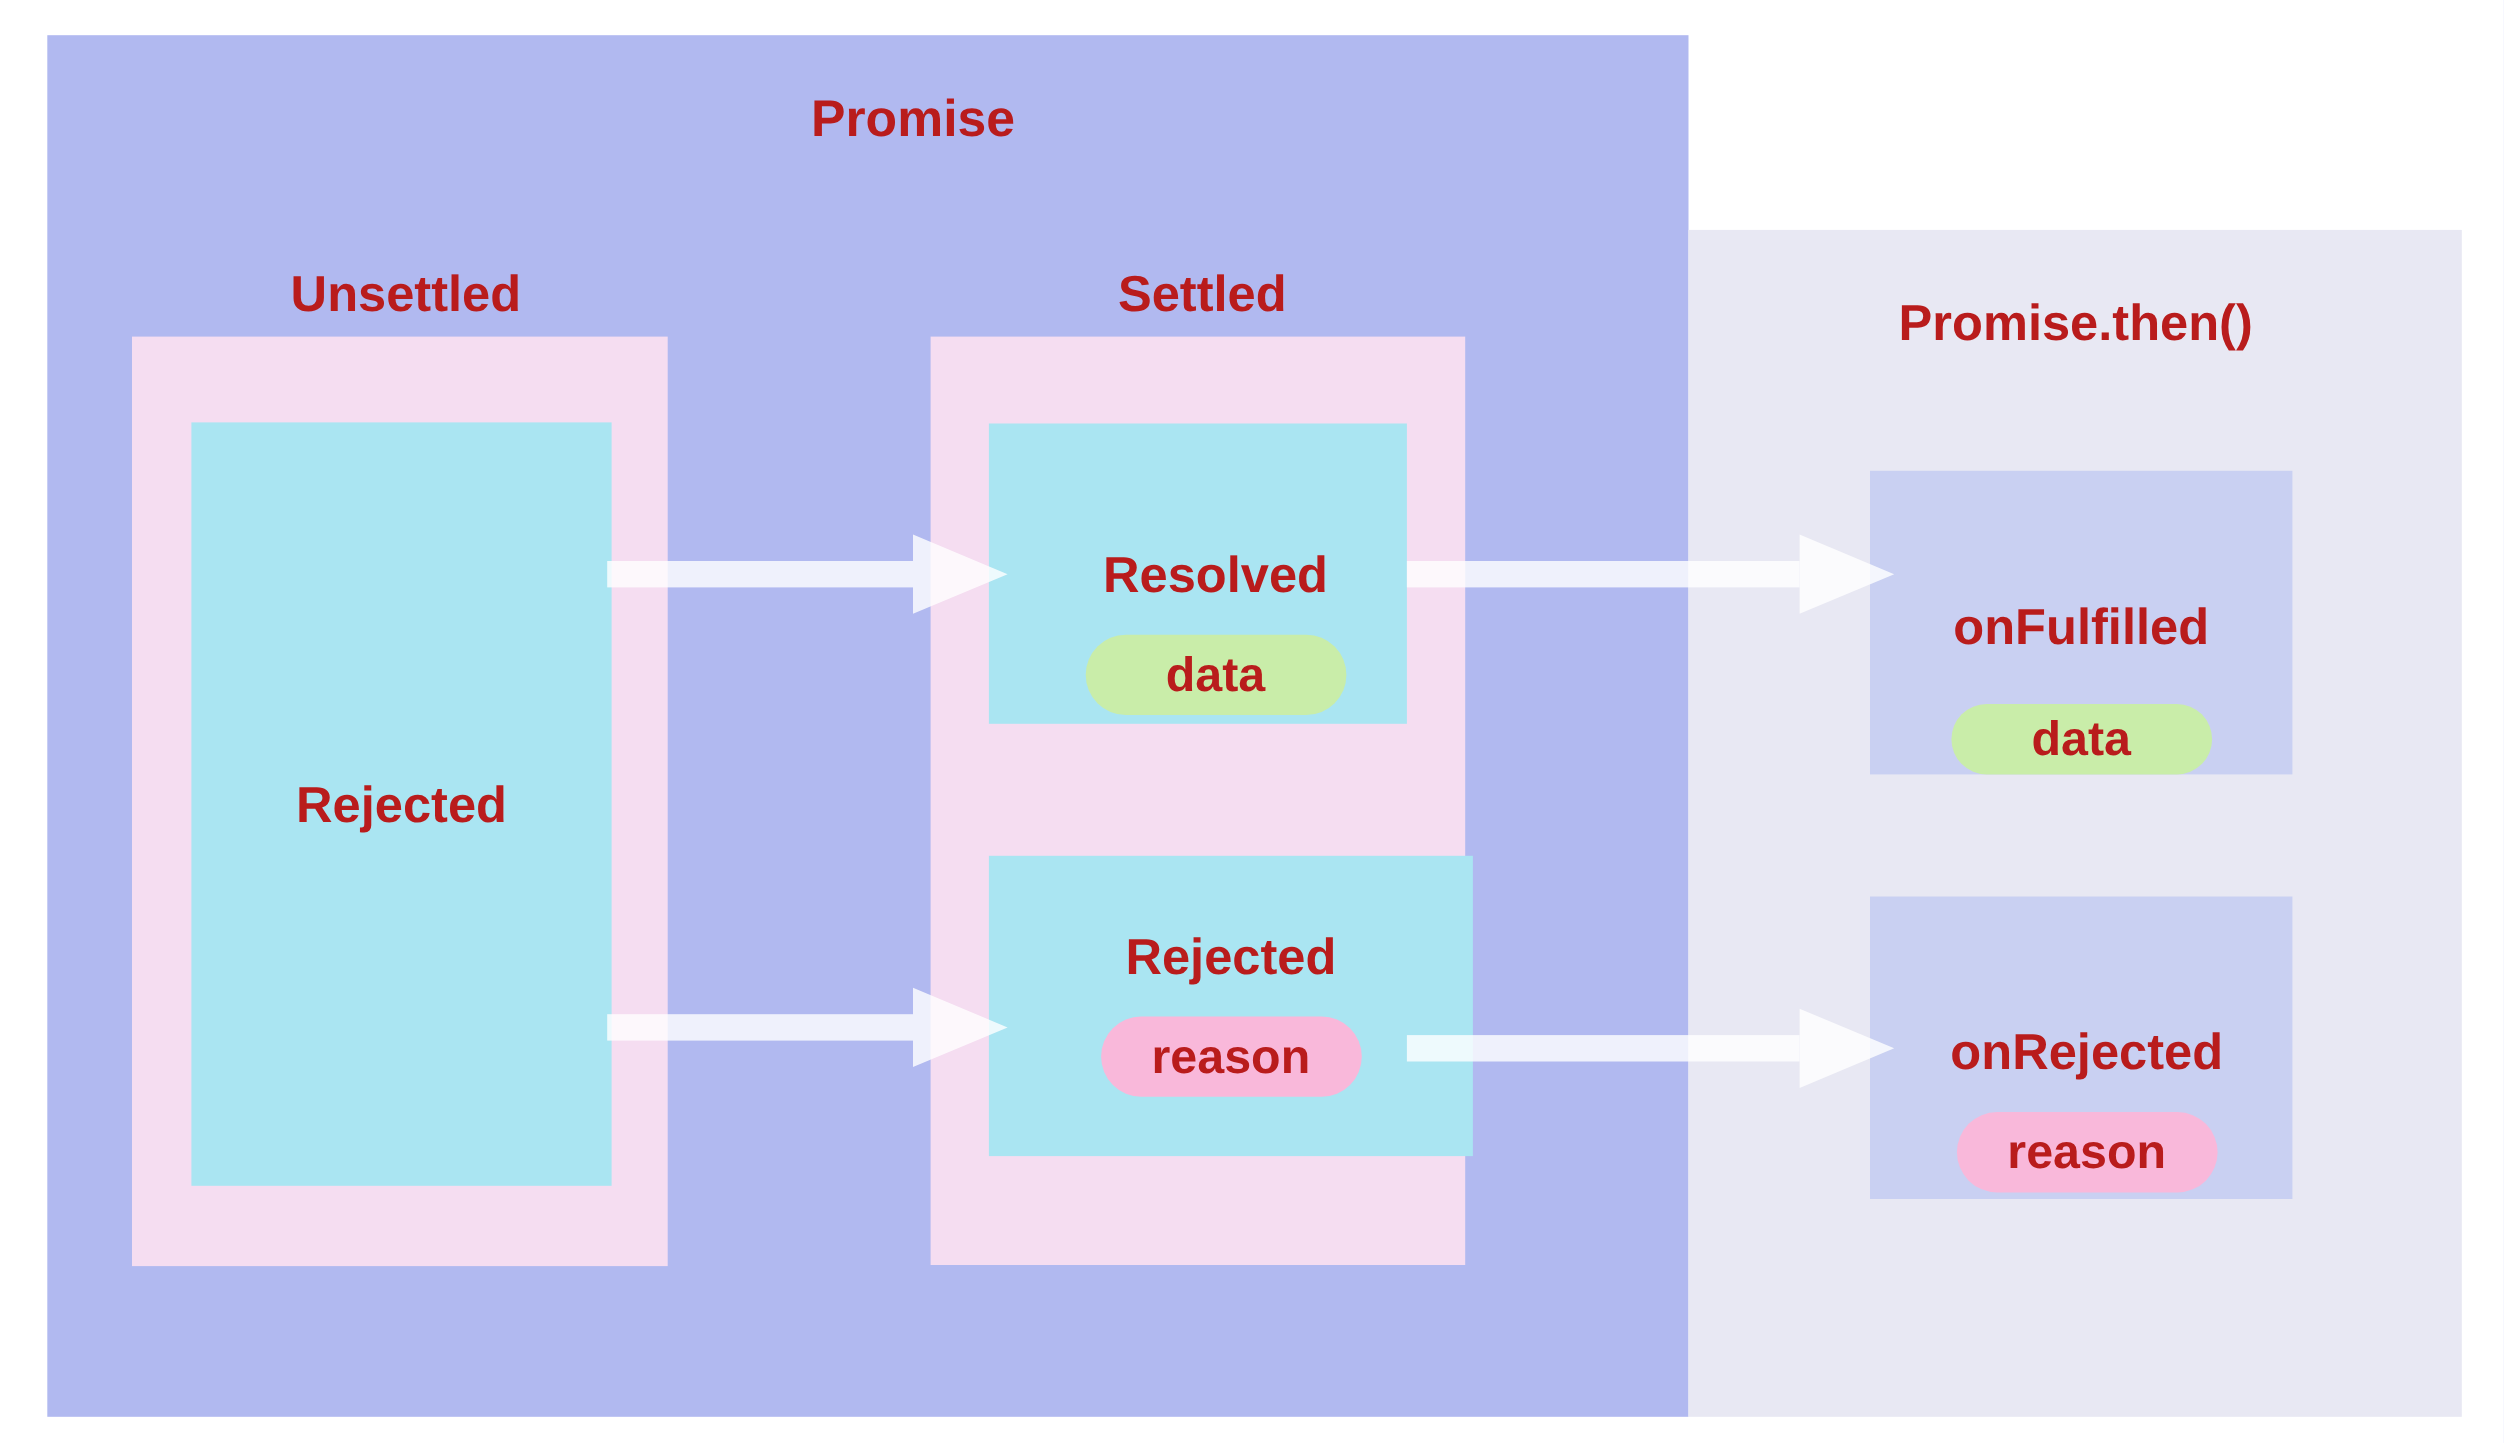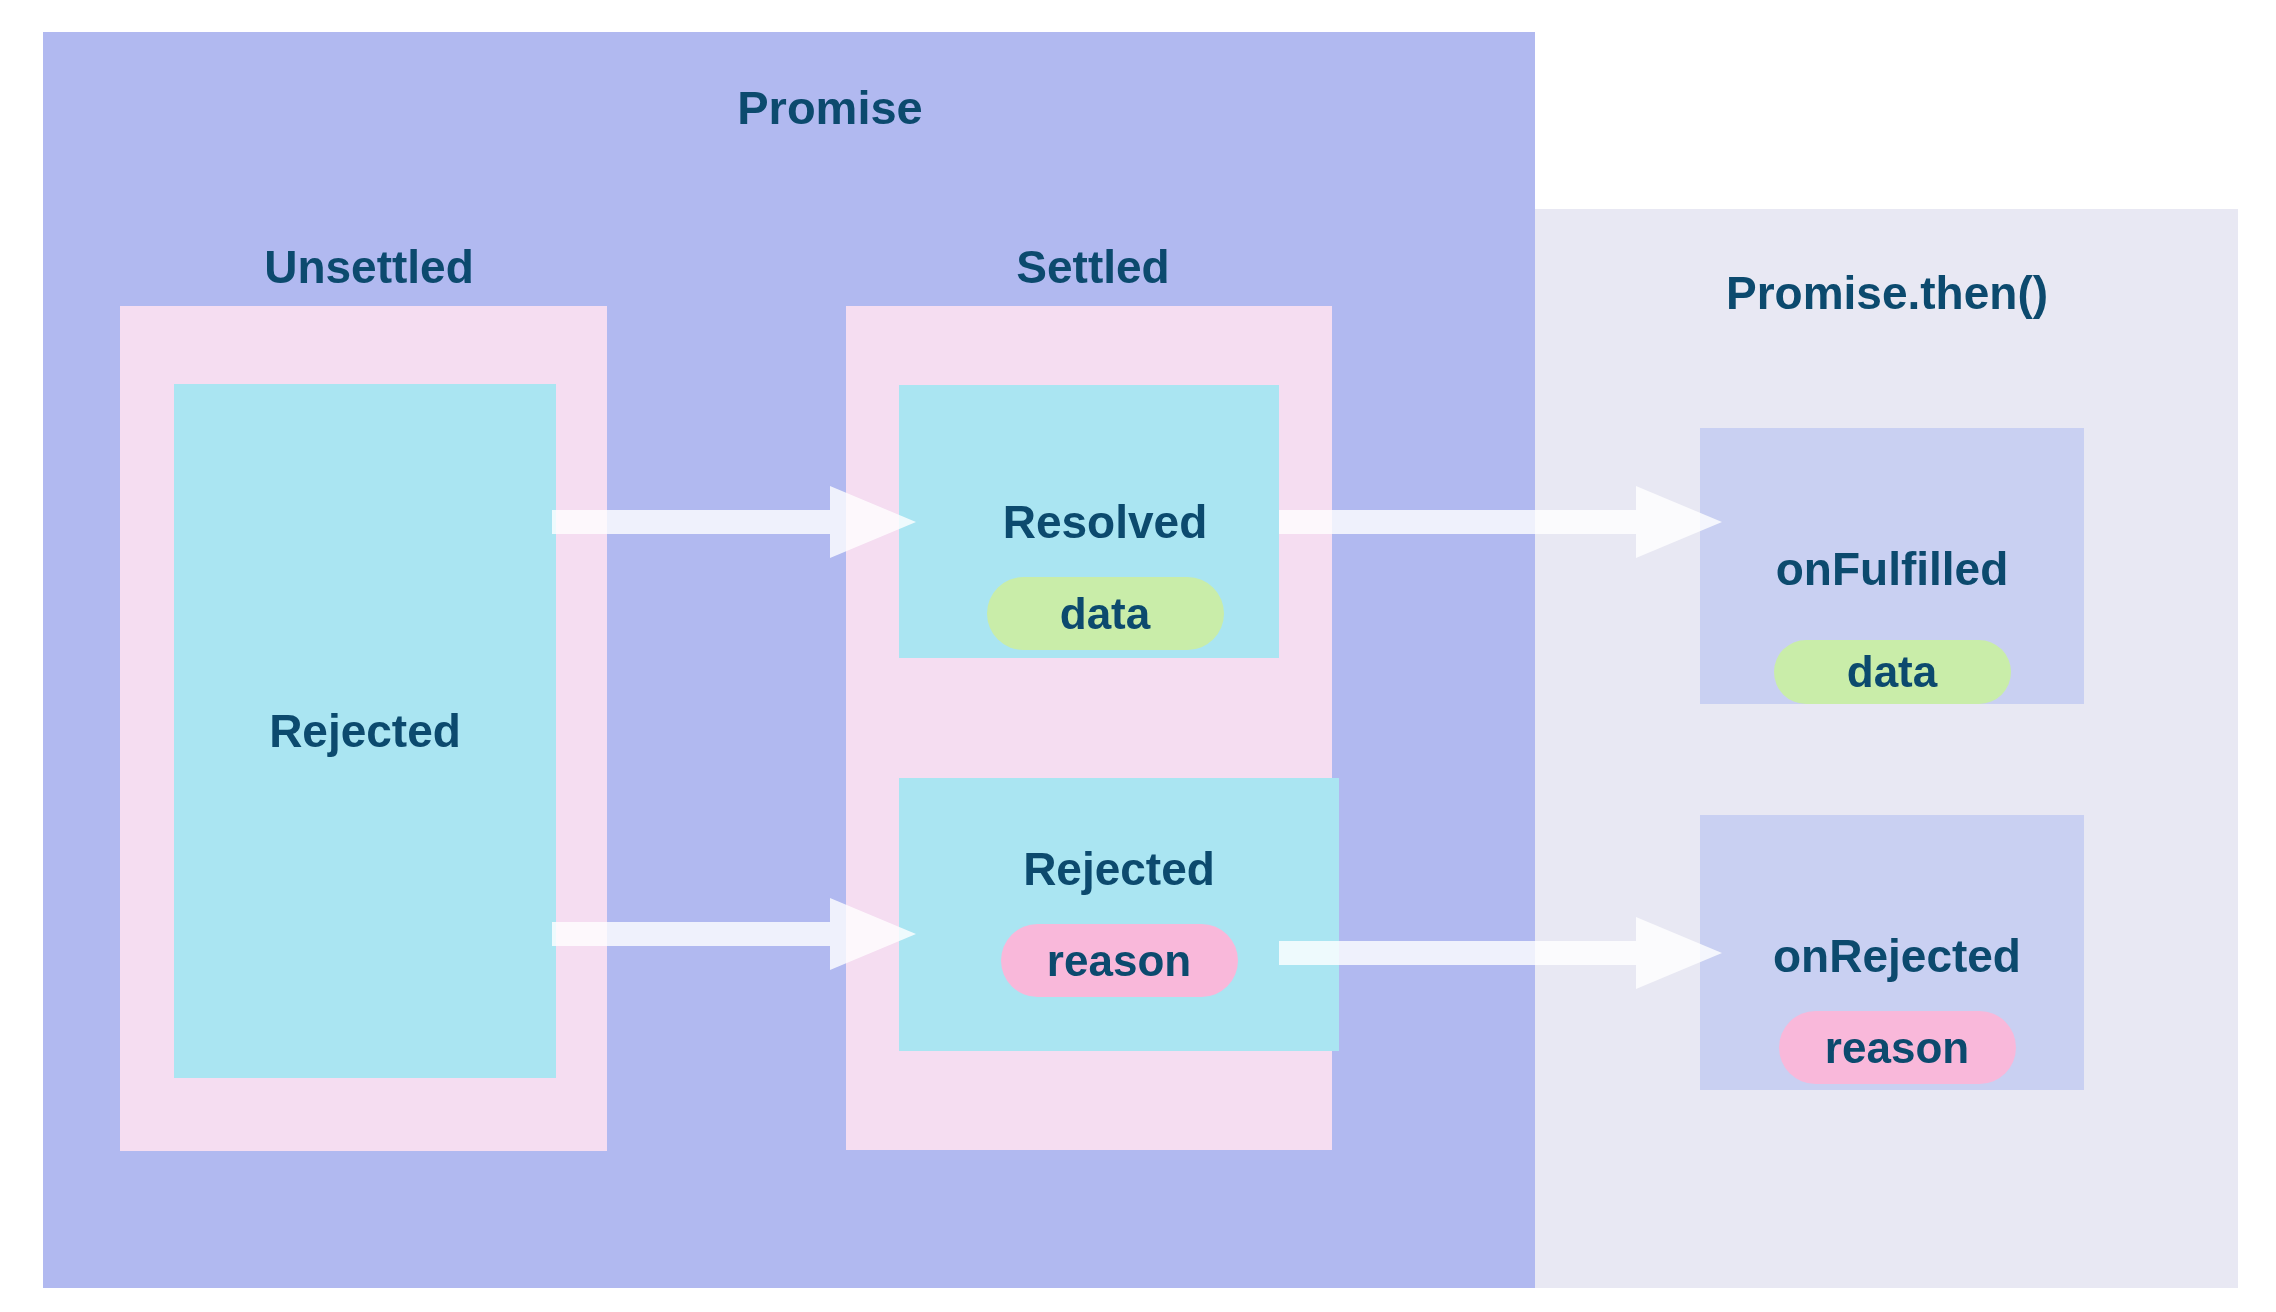--- a/index.html
+++ b/index.html
@@ -2,21 +2,21 @@
 <html style="--promise-bg: #b1b9f0; --then-bg: #e8e8f3; --panel-pink: #f5ddf1; --state-cyan: #aae5f2; --handler-periwinkle: #c9d0f2; --pill-green: #c9eda9; --pill-pink: #f9b8da; --text: #ffffff; --arrow: rgba(255,255,255,0.8);"><head>
 <meta charset="utf-8">
 <style>
   html,body{margin:0;padding:0;background:#ffffff;}
   .canvas{
     position:relative;
     width:2276px;height:1312px;
     background:#ffffff;
     font-family:"Liberation Sans", sans-serif;
     font-weight:bold;
-    color:#0c4a6e;
+    color:#b91c1c;
     overflow:hidden;
     -webkit-font-smoothing:antialiased;
   }
   .abs{position:absolute;}
 
   
   .promise-bg{left:43px;top:32px;width:1492px;height:1256px;background:var(--promise-bg,#b1b9f0);}
   .then-bg{left:1535px;top:209px;width:703px;height:1079px;background:var(--then-bg,#e8e8f3);}
 
   

